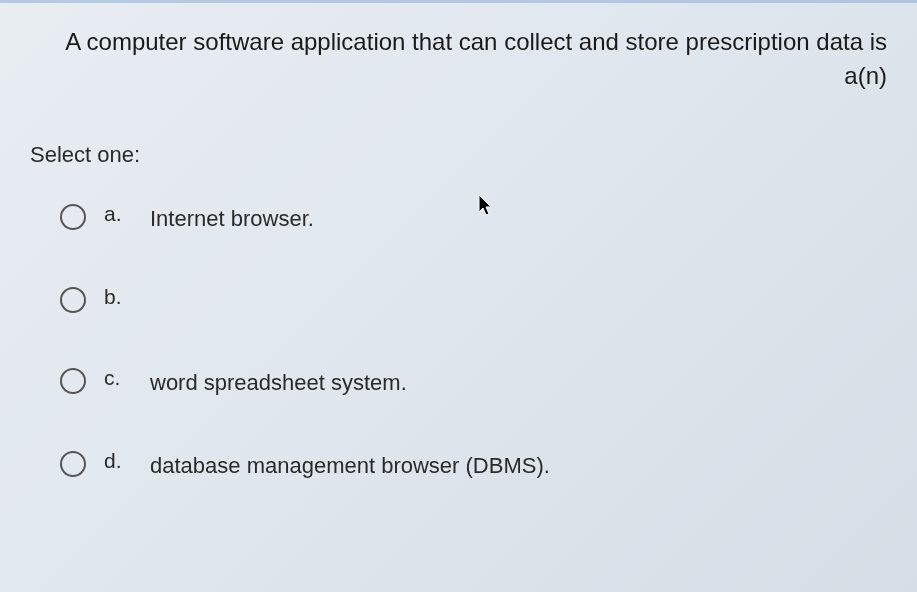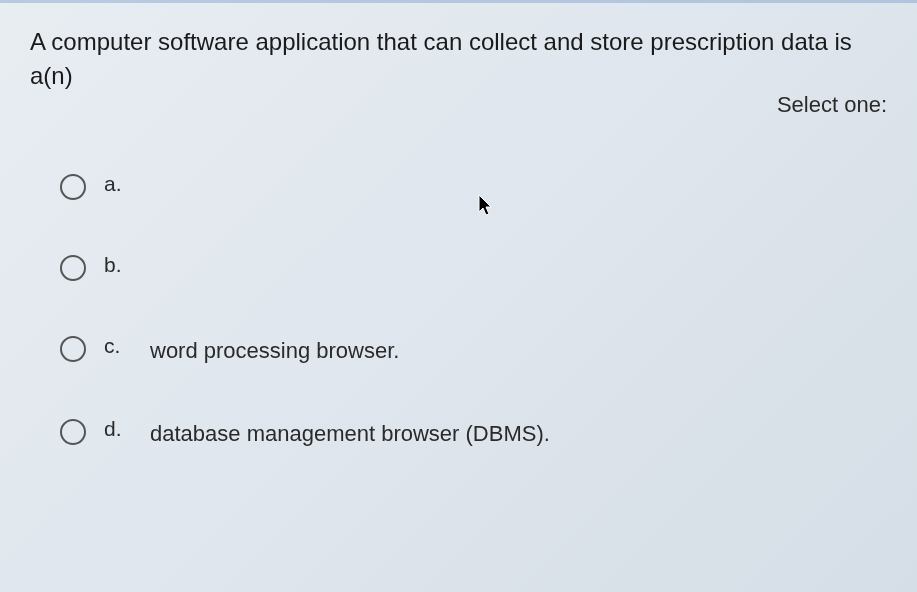--- a/index.html
+++ b/index.html
@@ -23,27 +23,28 @@
       left: 0;
       right: 0;
       height: 3px;
       background: #4a7bb8;
       opacity: 0.3;
     }
     .question-text {
       font-size: 24px;
       font-weight: 400;
       color: #1a1a1a;
+      margin-bottom: 50px;
       line-height: 1.4;
+      text-align: right;
     }
     .instruction {
       font-size: 22px;
       color: #2a2a2a;
-      margin-bottom: 56px;
-      text-align: right;
+      margin-bottom: 36px;
     }
     .options {
       padding-left: 30px;
     }
     .option {
       display: flex;
       align-items: flex-start;
       margin-bottom: 55px;
       gap: 18px;
     }
@@ -88,31 +89,32 @@
 
 <div class="question-text">A computer software application that can collect and store prescription data is a(n)</div>
 
 <div class="instruction">Select one:</div>
 
 <div class="options">
 
   <div class="option">
     <div class="radio"></div>
     <div class="option-letter">a.</div>
+    <div class="option-text">Internet browser.</div>
   </div>
 
   <div class="option">
     <div class="radio"></div>
     <div class="option-letter">b.</div>
   </div>
 
   <div class="option">
     <div class="radio"></div>
     <div class="option-letter">c.</div>
-    <div class="option-text">word processing browser.</div>
+    <div class="option-text">word spreadsheet system.</div>
   </div>
 
   <div class="option">
     <div class="radio"></div>
     <div class="option-letter">d.</div>
     <div class="option-text">database management browser (DBMS).</div>
   </div>
 
 </div>
 

